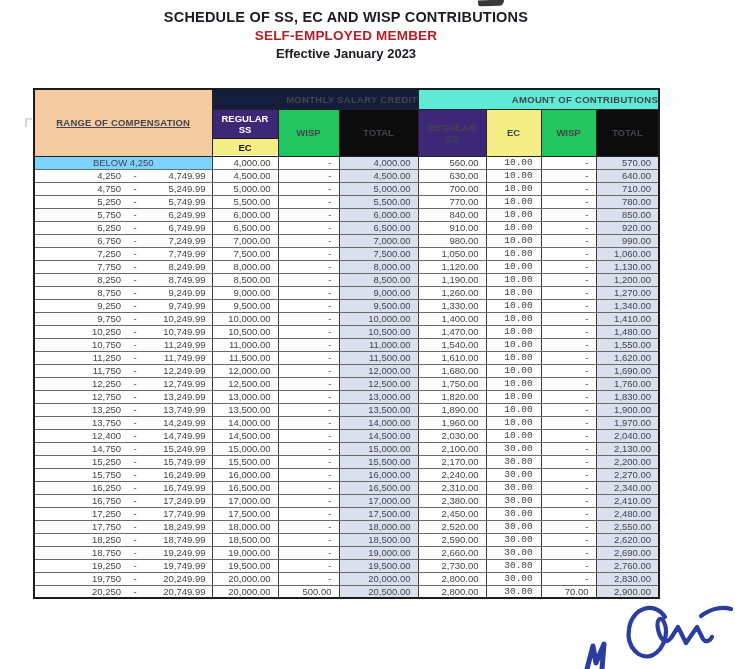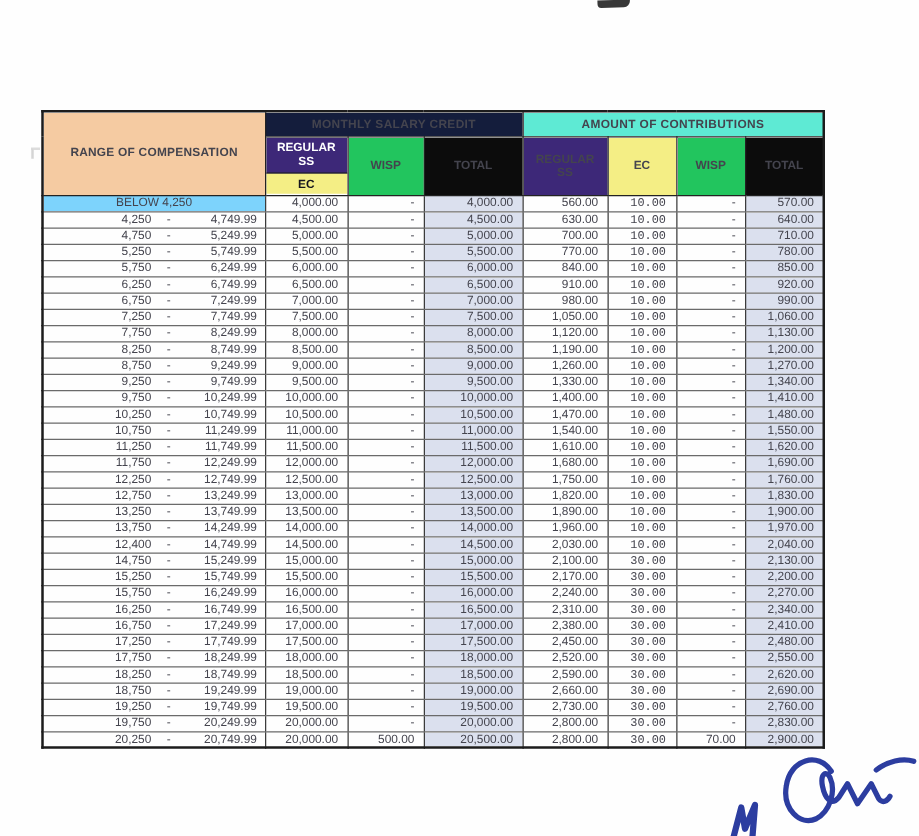--- a/index.html
+++ b/index.html
@@ -22,26 +22,26 @@
     border:2px solid #1c1c1c;
   }
   .sched th, .sched td {
     border:1px solid #4a4a4a;
     font-size:9.5px; color:#44444e;
     overflow:hidden; white-space:nowrap;
   }
   .sched thead th { border-color:#222; }
   
   .band { height:20px; font-size:10px; font-weight:bold; color:#ffffff;
-          text-align:center; letter-spacing:.3px; }
+          text-align:right; letter-spacing:.3px; }
   .band-msc { background:#141d3c; }
   .band-aoc { background:#5eead4; }
   .range-head {
     background:#f5cba2; color:#232334; font-weight:bold; font-size:10.5px;
-    text-align:center; vertical-align:middle; letter-spacing:.2px;
+    text-align:center; vertical-align:middle; letter-spacing:.2px;text-decoration:underline;
   }
   
   .subrow th { height:47px; text-align:center; vertical-align:middle;
                font-weight:bold; font-size:9.5px; line-height:11px; }
   .th-purple { background:#3d2878; color:#fff; }
   .th-yellow { background:#f4ee85; color:#15151d; }
   .th-red    { background:#22c55e; color:#fff; }
   .th-black  { background:#0c0c0c; color:#fff; }
   .th-stacked { padding:0; background:#fff; }
   .th-stacked .ss-part {
@@ -75,20 +75,25 @@
     position:absolute; left:25px; top:118px; width:7px; height:9px;
     border-left:2px solid #b5b5b5; border-top:2px solid #c2c2c2; opacity:.55;
   }
   .signature { position:absolute; left:550px; top:595px; width:185px; height:74px; overflow:visible; }
 </style>
 </head>
 <body>
 
 <div class="page">
 
+  <div class="titles">
+    <div class="title-main">SCHEDULE OF SS, EC AND WISP CONTRIBUTIONS</div>
+    <div class="title-sub">SELF-EMPLOYED MEMBER</div>
+    <div class="title-eff">Effective January 2023</div>
+  </div>
 
   <table class="sched">
     <colgroup>
       <col style="width:178px">
         <col style="width:66px">
         <col style="width:61px">
         <col style="width:79px">
       <col style="width:68px">
         <col style="width:55px">
         <col style="width:55px">

